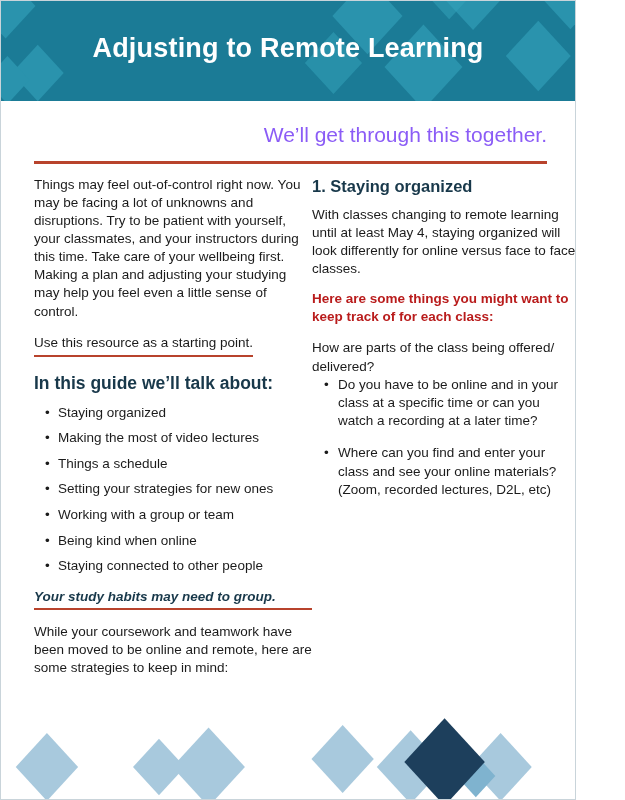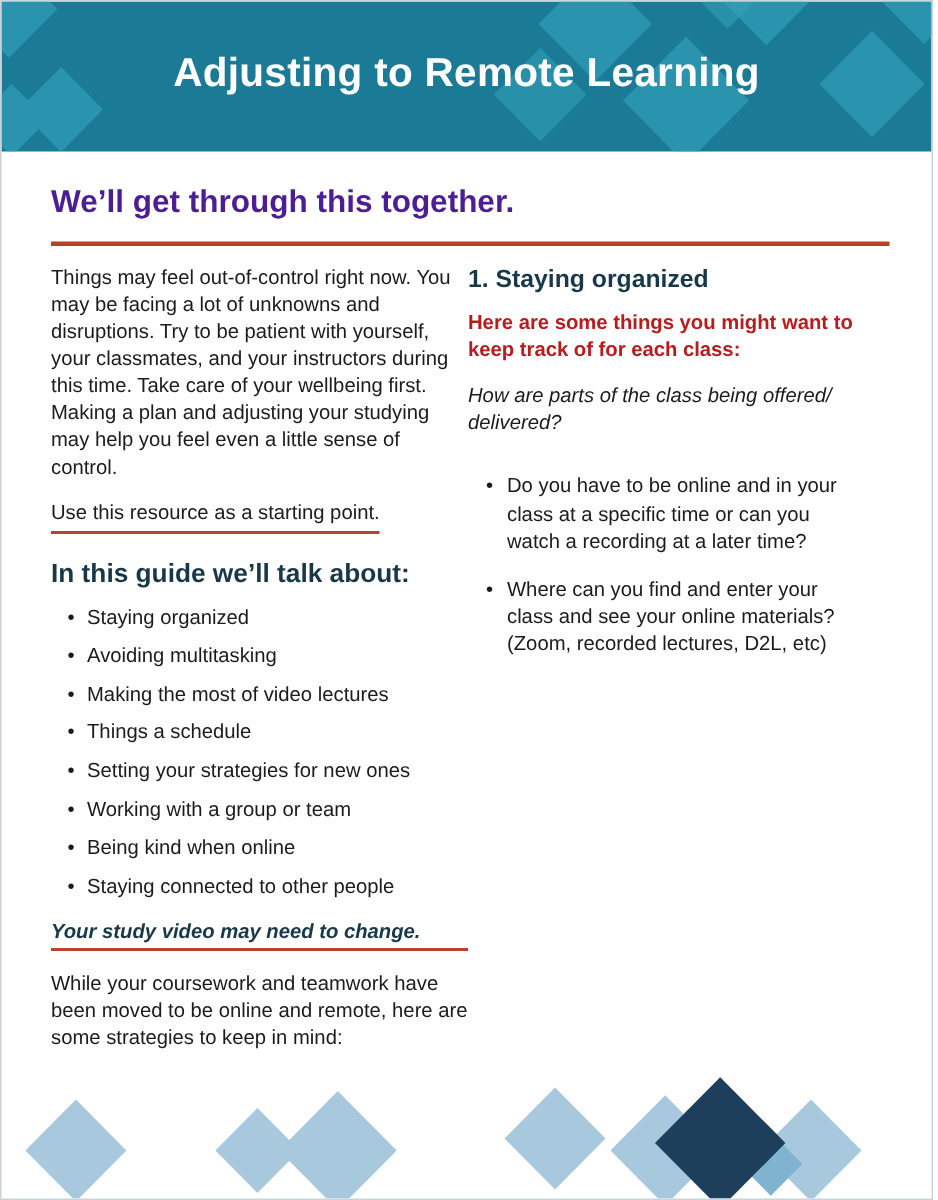--- a/index.html
+++ b/index.html
@@ -8,21 +8,21 @@
   }
   body {
     width: 625px;
     height: 800px;
     background: #ffffff;
     font-family: "Liberation Sans", sans-serif;
     overflow: hidden;
   }
   .page {
     position: relative;
-    width: 622px;
+    width: 576px;
     height: 800px;
     box-sizing: border-box;
     border: 1px solid #c9d4da;
     background: #ffffff;
     overflow: hidden;
   }
 
   
   .header {
     position: relative;
@@ -50,23 +50,24 @@
     letter-spacing: 0.2px;
   }
 
   
   .content {
     position: relative;
     padding: 18px 28px 0 33px;
   }
   .lede {
     font-size: 21px;
-    font-weight: bold;
-    color: #4c1d95;
+    font-weight: normal;
+    color: #8b5cf6;
     margin: 4px 0 14px 0;
+    text-align: right;
   }
   .rule {
     height: 3px;
     background: #b8432c;
     width: 100%;
     margin-bottom: 12px;
   }
   .cols {
     display: flex;
   }
@@ -137,24 +138,23 @@
   }
   .bold-lead {
     font-size: 13.5px;
     font-weight: bold;
     line-height: 1.34;
     color: #b91c1c;
     margin: 0 0 13px 0;
   }
   .italic-q {
     font-size: 13.5px;
-    font-style: italic;
     line-height: 1.34;
     color: #1b1b1b;
-    margin: 0 0 24px 0;
+    margin: 0 0 0 0;
   }
   ul.qbullets {
     list-style: none;
     margin: 0;
     padding: 0 0 0 26px;
   }
   ul.qbullets li {
     font-size: 13.5px;
     line-height: 1.35;
     color: #1b1b1b;
@@ -210,35 +210,35 @@
 
     <div class="cols">
 
       <div class="col-left">
         <p>Things may feel out-of-control right now. You may be facing a lot of unknowns and disruptions. Try to be patient with yourself, your classmates, and your instructors during this time. Take care of your wellbeing first. Making a plan and adjusting your studying may help you feel even a little sense of control.</p>
         <div class="underline-note">Use this resource as a starting point.</div>
 
         <div class="guide-heading">In this guide we’ll talk about:</div>
         <ul class="bullets">
           <li>Staying organized</li>
-          <li>Avoiding multitasking</li>
           <li>Making the most of video lectures</li>
           <li>Things a schedule</li>
           <li>Setting your strategies for new ones</li>
           <li>Working with a group or team</li>
           <li>Being kind when online</li>
           <li>Staying connected to other people</li>
         </ul>
 
-        <div class="habits-note">Your study video may need to change.</div>
+        <div class="habits-note">Your study habits may need to group.</div>
         <p>While your coursework and teamwork have been moved to be online and remote, here are some strategies to keep in mind:</p>
       </div>
 
       <div class="col-right">
         <div class="section-title">1. Staying organized</div>
+        <p>With classes changing to remote learning until at least May 4, staying organized will look differently for online versus face to face classes.</p>
         <div class="bold-lead">Here are some things you might want to keep track of for each class:</div>
         <div class="italic-q">How are parts of the class being offered/ delivered?</div>
         <ul class="qbullets">
           <li>Do you have to be online and in your class at a specific time or can you watch a recording at a later time?</li>
           <li>Where can you find and enter your class and see your online materials?(Zoom, recorded lectures, D2L, etc)</li>
         </ul>
       </div>
 
     </div>
   </div>

